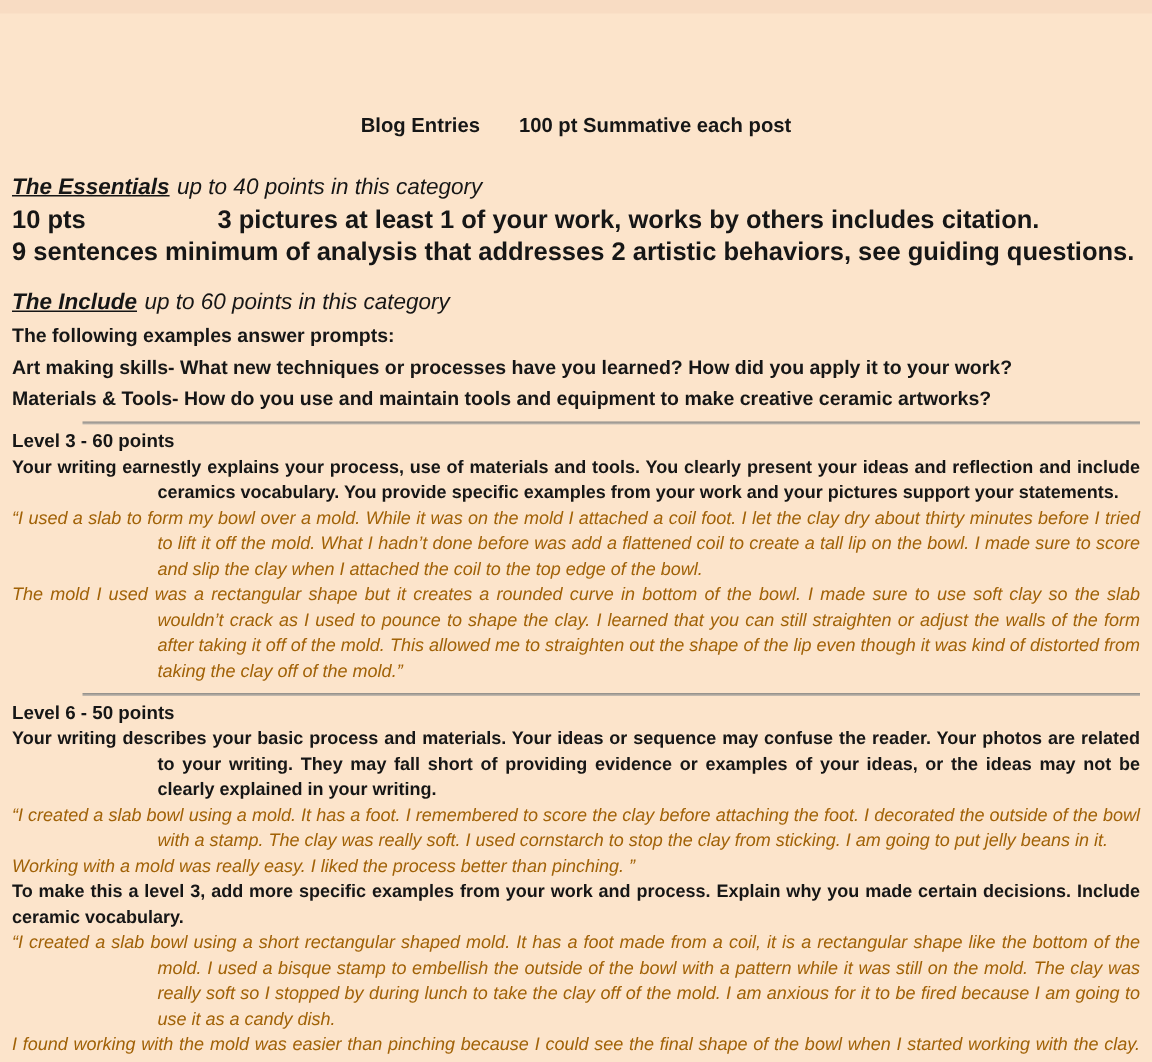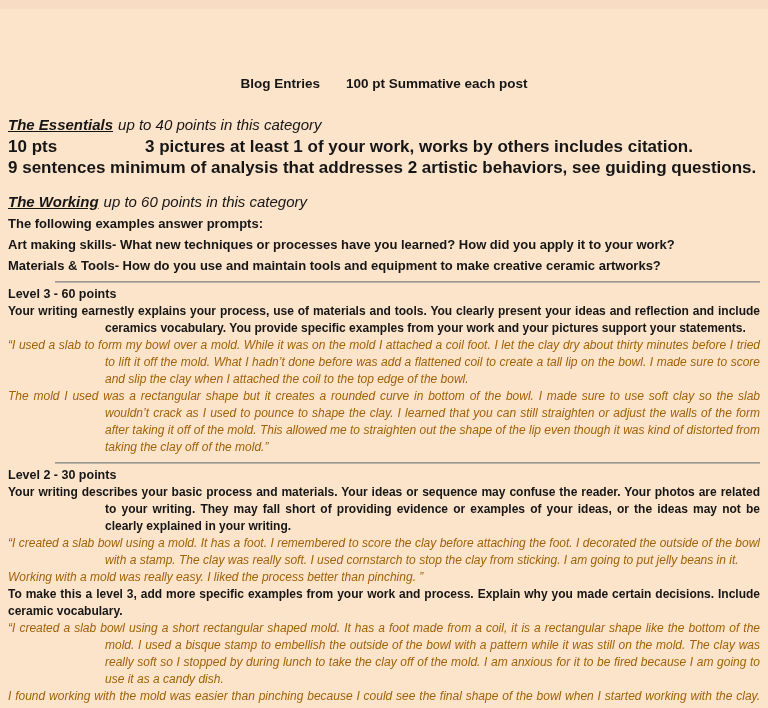--- a/index.html
+++ b/index.html
@@ -84,40 +84,40 @@
 
   <div class="pts-row">
     <span class="pts-label">10 pts</span>
     <span class="pts-desc">3 pictures at least 1 of your work, works by others includes citation.</span>
   </div>
   <div class="pts-row">
     <span class="pts-desc">9 sentences minimum of analysis that addresses 2 artistic behaviors, see guiding questions.</span>
   </div>
 
   <div class="section-heading content-heading">
-    <span class="heading-name">The Working</span><span class="heading-suffix">up to 60 points in this category</span>
+    <span class="heading-name">The Include</span><span class="heading-suffix">up to 60 points in this category</span>
   </div>
 
   <div class="bold-line">The following examples answer prompts:</div>
   <div class="bold-line">Art making skills- What new techniques or processes have you learned? How did you apply it to your work?</div>
   <div class="bold-line">Materials &amp; Tools- How do you use and maintain tools and equipment to make creative ceramic artworks?</div>
 
   <div class="divider"></div>
 
   <div>
     <div class="level-heading">Level 3 - 60 points</div>
     <p class="para b">Your writing earnestly explains your process, use of materials and tools. You clearly present your ideas and reflection and include ceramics vocabulary. You provide specific examples from your work and your pictures support your statements.</p>
     <p class="para i">“I used a slab to form my bowl over a mold. While it was on the mold I attached a coil foot. I let the clay dry about thirty minutes before I tried to lift it off the mold. What I hadn’t done before was add a flattened coil to create a tall lip on the bowl. I made sure to score and slip the clay when I attached the coil to the top edge of the bowl.</p>
     <p class="para i">The mold I used was a rectangular shape but it creates a rounded curve in bottom of the bowl. I made sure to use soft clay so the slab wouldn’t crack as I used to pounce to shape the clay. I learned that you can still straighten or adjust the walls of the form after taking it off of the mold. This allowed me to straighten out the shape of the lip even though it was kind of distorted from taking the clay off of the mold.”</p>
   </div>
 
   <div class="divider divider2"></div>
 
   <div>
-    <div class="level-heading">Level 2 - 30 points</div>
+    <div class="level-heading">Level 6 - 50 points</div>
     <p class="para b">Your writing describes your basic process and materials. Your ideas or sequence may confuse the reader. Your photos are related to your writing. They may fall short of providing evidence or examples of your ideas, or the ideas may not be clearly explained in your writing.</p>
     <p class="para i">“I created a slab bowl using a mold. It has a foot. I remembered to score the clay before attaching the foot. I decorated the outside of the bowl with a stamp. The clay was really soft. I used cornstarch to stop the clay from sticking.  I am going to put jelly beans in it.</p>
     <p class="para i nohang">Working with a mold was really easy. I liked the process better than pinching. ”</p>
     <p class="para b nohang">To make this a level 3, add more specific examples from your work and process. Explain why you made certain decisions. Include ceramic vocabulary.</p>
     <p class="para i">“I created a slab bowl using a short rectangular shaped mold. It has a foot made from a coil, it is a rectangular shape like the bottom of the mold. I used a bisque stamp to embellish the outside of the bowl with a pattern while it was still on the mold. The clay was really soft so I stopped by during lunch to take the clay off of the mold. I am anxious for it to be fired because I am going to use it as a candy dish.</p>
     <p class="para i">I found working with the mold was easier than pinching because I could see the final shape of the bowl when I started working with the clay. When you are pinching you have to always imagine the final shape because you start with a ball of clay.”</p>
   </div>
 
 </div>
 

